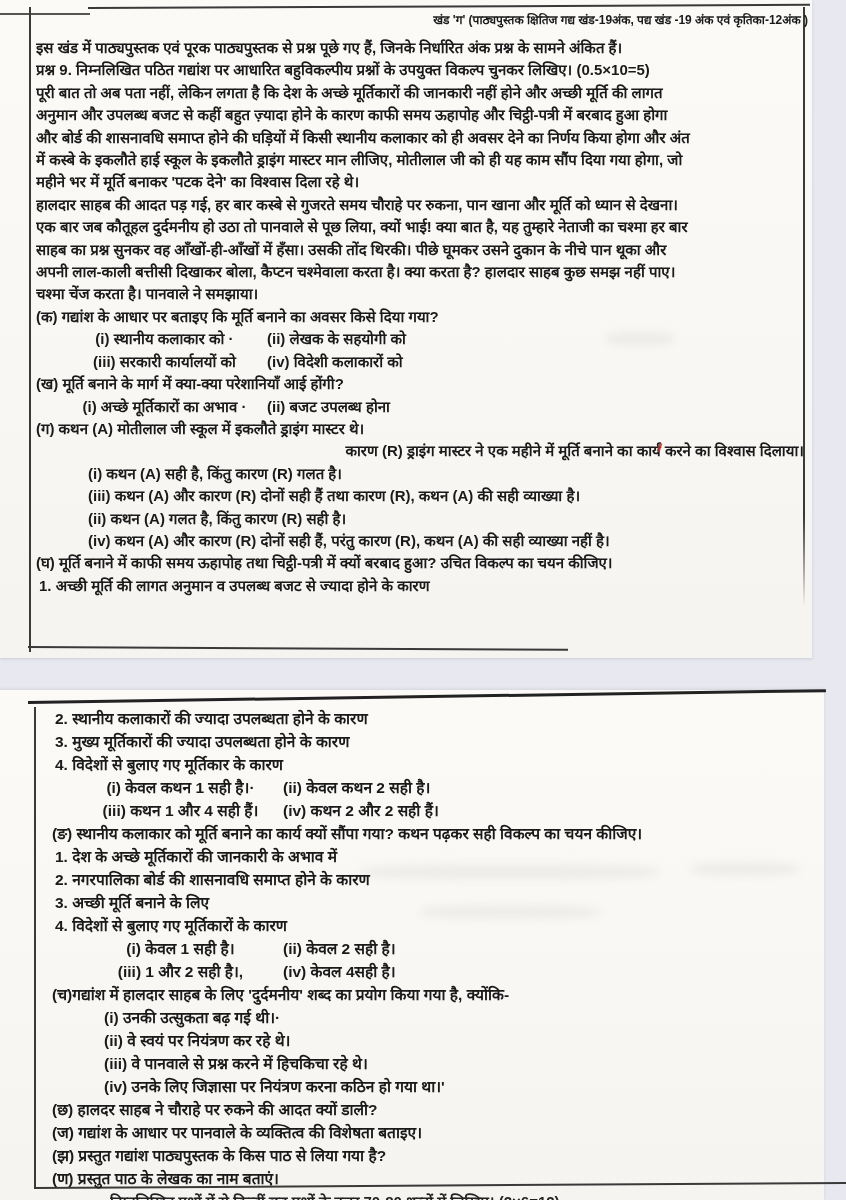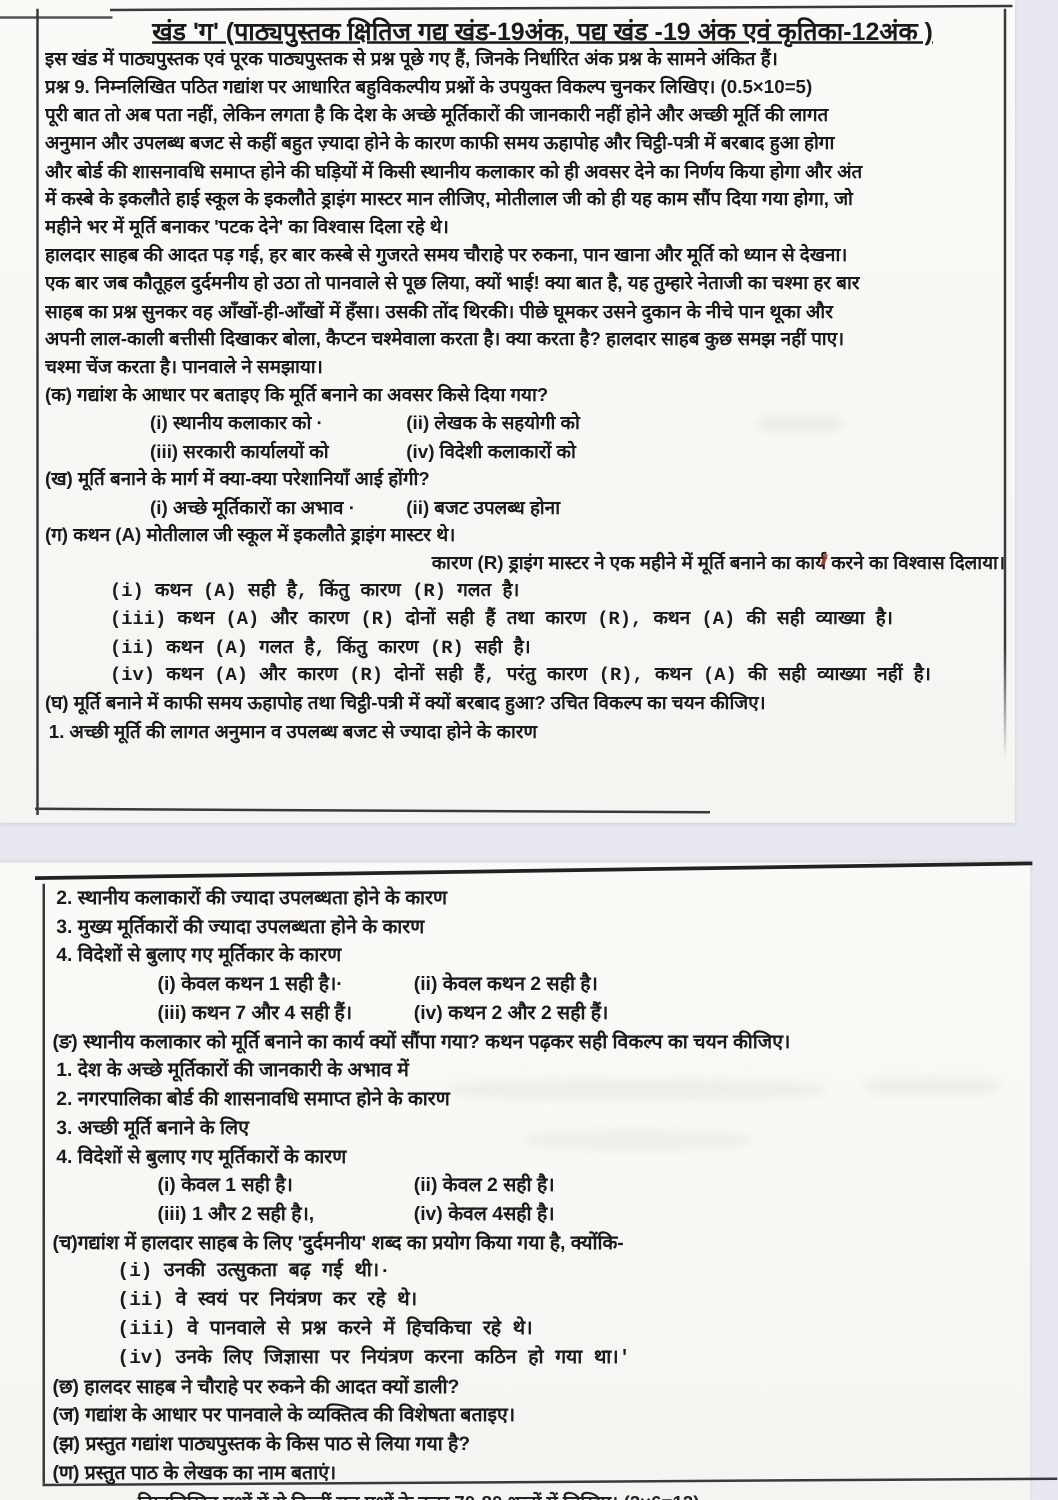--- a/index.html
+++ b/index.html
@@ -7,31 +7,31 @@
     width:846px;height:1200px;position:relative;overflow:hidden;
     background:#e8e9f0;
     font-family:"Liberation Sans","DejaVu Sans",sans-serif;
     color:#1a1a1a;
   }
   .paper{position:absolute;background:linear-gradient(180deg,#fbfaf7 0%,#f8f7f4 60%,#f5f4f1 100%);}
   #paper1{left:0;top:0;width:812px;height:658px;box-shadow:0 1px 3px rgba(120,120,140,.25);}
   #paper2{left:0;top:690px;width:824px;height:510px;box-shadow:0 -1px 3px rgba(120,120,140,.2);}
   .rule{position:absolute;background:#3a3a3a;}
   .heading{
-    position:absolute;left:60px;top:11px;width:748px;text-align:center;
-    font-size:20px;font-weight:700;white-space:nowrap;text-decoration:underline;
+    position:absolute;left:60px;top:11px;width:748px;text-align:right;
+    font-size:12px;font-weight:700;white-space:nowrap;
   }
   .lines{position:absolute;font-weight:700;}
   #lines1{left:36px;top:37px;width:768px;font-size:15px;line-height:22.4px;overflow:hidden;}
-  #lines2{left:42px;top:707px;width:782px;font-size:15.5px;line-height:23px;overflow:hidden;}
+  #lines2{left:52px;top:707px;width:782px;font-size:15.5px;line-height:23px;overflow:hidden;}
   .line{white-space:nowrap;height:1.495em;height:auto;}
   .line.sub{margin-left:22px;text-align:right;}
-  .line.opt1{margin-left:52px;font-family:Liberation Mono, monospace;}
+  .line.opt1{margin-left:52px;}
   .line.num{margin-left:3px;}
-  .line.opt2{display:flex;margin-left:84px;}
+  .line.opt2{display:flex;margin-left:26px;text-align:center;}
   .opt2 .c1{flex:0 0 205px;white-space:nowrap;}
   .opt2 .c2{white-space:nowrap;}
   .smudge{position:absolute;background:#cfcfcc;opacity:.28;filter:blur(4px);border-radius:40%;}
   .red-mark{position:absolute;width:3px;height:9px;background:#b03a30;transform:rotate(18deg);opacity:.85;}
   #cutoff{
     position:absolute;left:110px;top:1191px;width:730px;height:9px;overflow:hidden;
     font-size:15px;font-weight:700;white-space:nowrap;color:#222;
   }
 </style>
 </head>
@@ -98,21 +98,21 @@
 
 <div id="lines2" class="lines">
     <div class="line num">2. स्थानीय कलाकारों की ज्यादा उपलब्धता होने के कारण</div>
     <div class="line num">3. मुख्य मूर्तिकारों की ज्यादा उपलब्धता होने के कारण</div>
     <div class="line num">4. विदेशों से बुलाए गए मूर्तिकार के कारण</div>
     <div class="line opt2">
       <span class="c1">(i) केवल कथन 1 सही है।·</span>
       <span class="c2">(ii) केवल कथन 2 सही है।</span>
     </div>
     <div class="line opt2">
-      <span class="c1">(iii) कथन 7 और 4 सही हैं।</span>
+      <span class="c1">(iii) कथन 1 और 4 सही हैं।</span>
       <span class="c2">(iv) कथन 2 और 2 सही हैं।</span>
     </div>
     <div class="line q">(ङ) स्थानीय कलाकार को मूर्ति बनाने का कार्य क्यों सौंपा गया? कथन पढ़कर सही विकल्प का चयन कीजिए।</div>
     <div class="line num">1. देश के अच्छे मूर्तिकारों की जानकारी के अभाव में</div>
     <div class="line num">2. नगरपालिका बोर्ड की शासनावधि समाप्त होने के कारण</div>
     <div class="line num">3. अच्छी मूर्ति बनाने के लिए</div>
     <div class="line num">4. विदेशों से बुलाए गए मूर्तिकारों के कारण</div>
     <div class="line opt2">
       <span class="c1">(i) केवल 1 सही है।</span>
       <span class="c2">(ii) केवल 2 सही है।</span>

